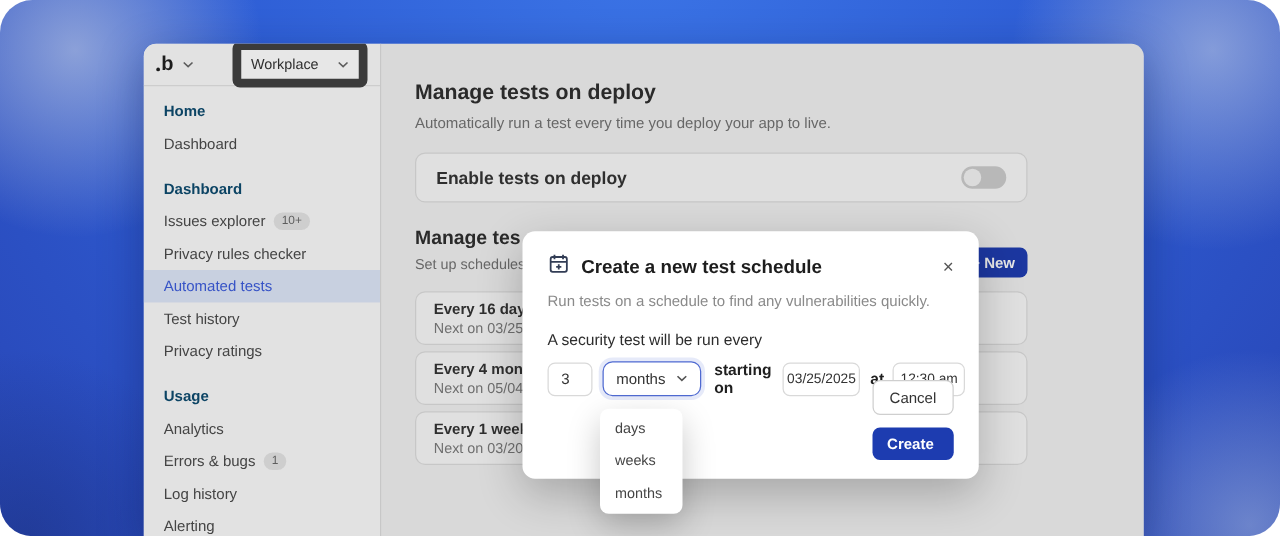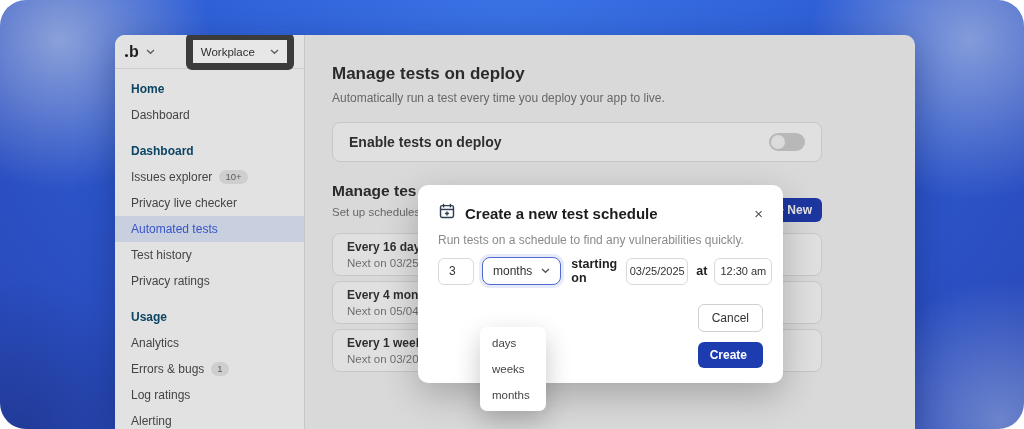--- a/index.html
+++ b/index.html
@@ -95,41 +95,41 @@
         <div class="nav-header">Home</div>
         <div class="nav-item">
             <span>Dashboard</span>
           </div>
         <div class="nav-header mt">Dashboard</div>
         <div class="nav-item">
           <span>Issues explorer</span>
           <span class="badge">10+</span>
         </div>
         <div class="nav-item">
-            <span>Privacy live checker</span>
+            <span>Privacy rules checker</span>
           </div>
         <div class="nav-item active">
             <span>Automated tests</span>
           </div>
         <div class="nav-item">
             <span>Test history</span>
           </div>
         <div class="nav-item">
             <span>Privacy ratings</span>
           </div>
         <div class="nav-header mt">Usage</div>
         <div class="nav-item">
             <span>Analytics</span>
           </div>
         <div class="nav-item">
           <span>Errors &amp; bugs</span>
           <span class="badge">1</span>
         </div>
         <div class="nav-item">
-            <span>Log ratings</span>
+            <span>Log history</span>
           </div>
         <div class="nav-item">
             <span>Alerting</span>
           </div>
       </div>
     </div>
 
     <div class="main">
       <div class="h1">Manage tests on deploy</div>
       <div class="sub">Automatically run a test every time you deploy your app to live.</div>
@@ -179,20 +179,21 @@
               <line x1="2.8" y1="8.3" x2="17.2" y2="8.3"></line>
               <line x1="10" y1="10.5" x2="10" y2="15"></line>
               <line x1="7.7" y1="12.75" x2="12.3" y2="12.75"></line>
             </g>
           </svg>
       </span>
       <span class="modal-title">Create a new test schedule</span>
       <span class="close">×</span>
     </div>
     <div class="modal-sub">Run tests on a schedule to find any vulnerabilities quickly.</div>
+    <div class="freq-label">A security test will be run every</div>
     <div class="row">
       <input class="num-input" value="3" style="">
       <div class="unit-select">
         <span>months</span>
         <span class="chev">
           <svg width="9" height="6" viewBox="0 0 9 6">
               <polyline points="1,1 4.5,4.3 8,1" fill="none" stroke="#555" stroke-width="1.3"></polyline>
             </svg>
         </span>
       </div>

